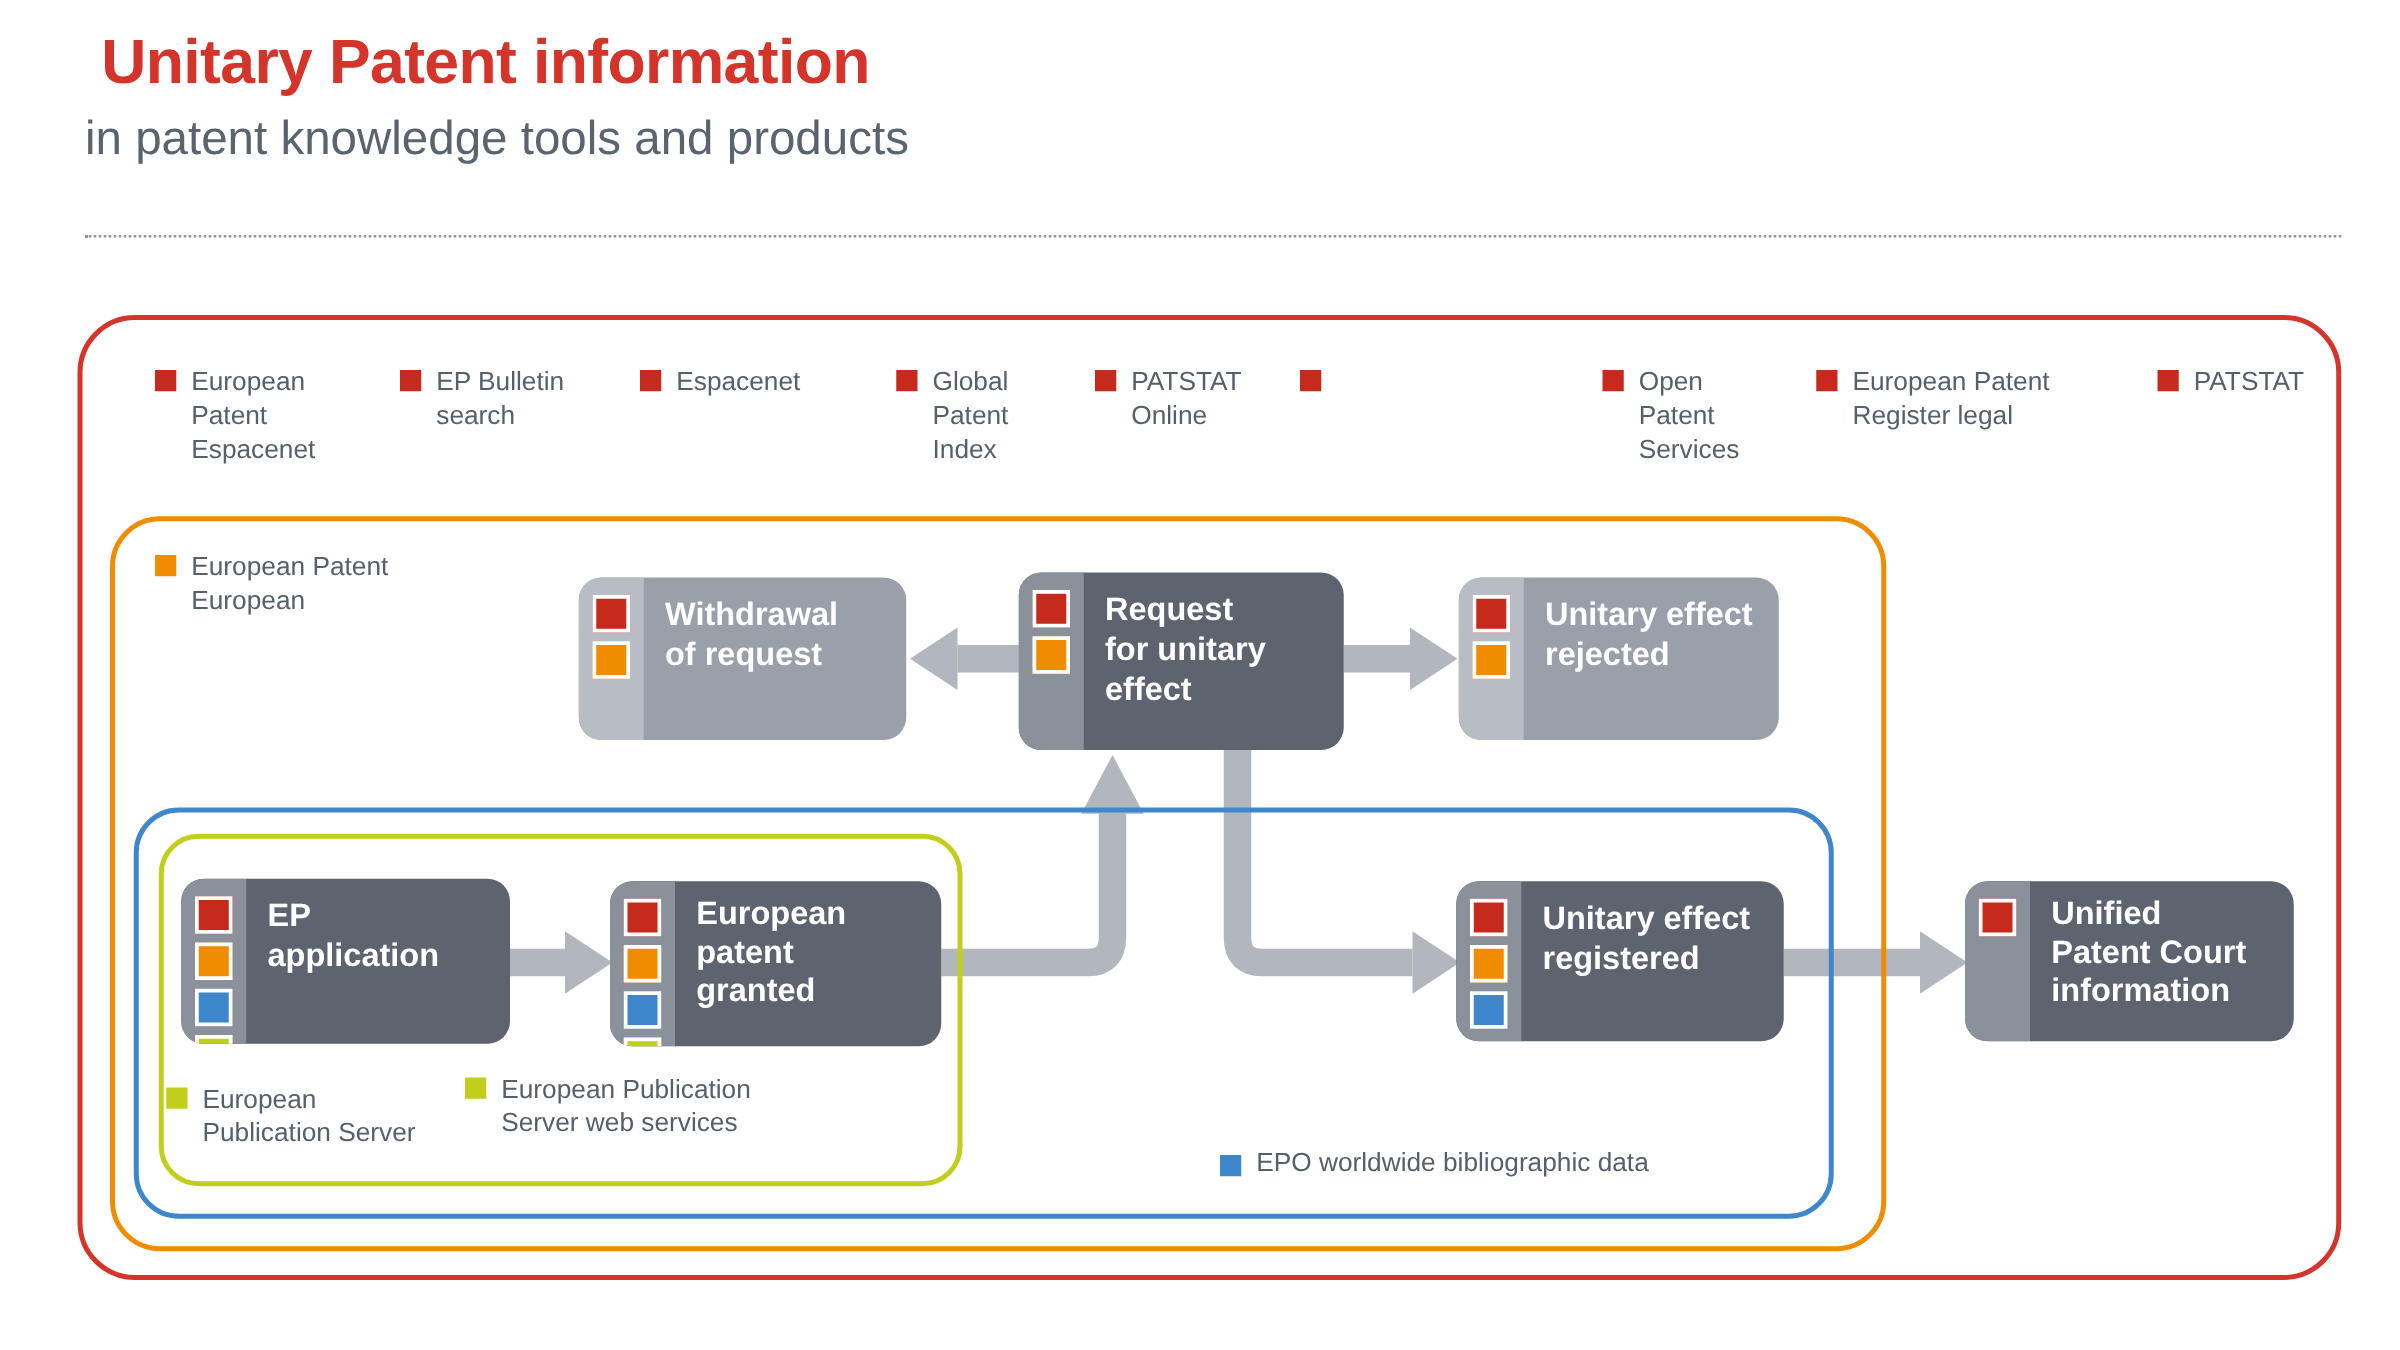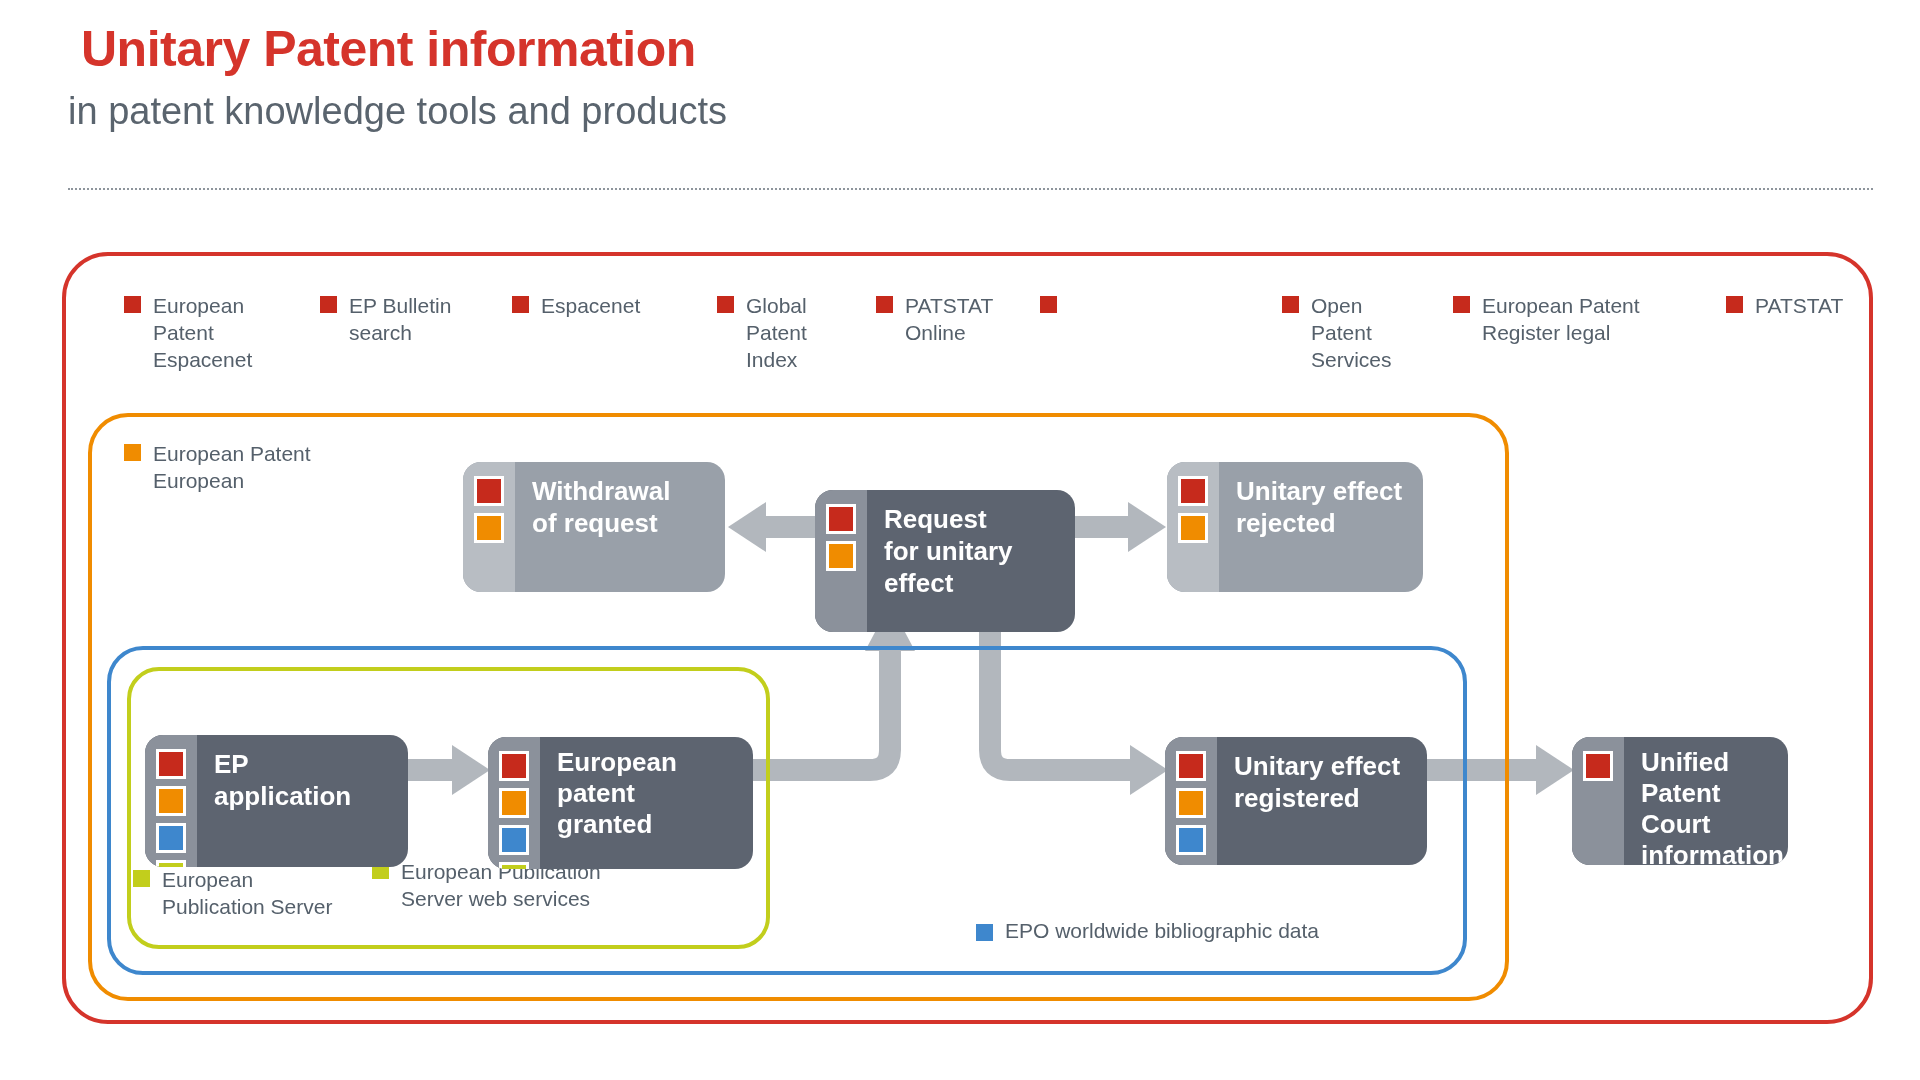--- a/index.html
+++ b/index.html
@@ -19,21 +19,21 @@
   .zone.blue{left:107px;top:646px;width:1352px;height:321px;border-color:var(--blue);border-radius:36px;}
   .zone.yellow{left:127px;top:667px;width:635px;height:274px;border-color:var(--yellow);border-radius:32px;}
 
   .legend{position:absolute;display:flex;gap:12px;z-index:3;}
   .chip-s{width:17px;height:17px;margin-top:4px;flex:none;}
   .legend-text{font-size:21px;color:var(--text-gray);line-height:27px;}
   .legend-text span{display:block;}
   .legend-text.single{line-height:22px;}
 
   .node{position:absolute;border-radius:18px;overflow:hidden;display:flex;z-index:3;}
-  .node.dark{background:var(--node-dark);margin-top:32px;}
+  .node.dark{background:var(--node-dark);}
   .node.dark .strip{background:var(--node-dark-strip);}
   .node.light{background:var(--node-light);}
   .node.light .strip{background:var(--node-light-strip);}
   .strip{width:52px;flex:none;padding-top:14px;display:flex;flex-direction:column;
     align-items:center;gap:7px;}
   .chip{width:24px;height:24px;border:3px solid #fff;flex:none;}
   .c-red{background:var(--icon-red);}
   .c-orange{background:var(--orange);}
   .c-blue{background:var(--blue);}
   .c-yellow{background:var(--yellow);}
@@ -230,21 +230,21 @@
       <span class="chip c-red"></span>
       <span class="chip c-orange"></span>
       <span class="chip c-blue"></span>
     </div>
     <div class="node-label">
       <span>Unitary effect</span>
       <span>registered</span>
     </div>
   </div>
 
-  <div class="node dark" style="left:1572px;top:705px;width:216px;height:128px">
+  <div class="node dark" style="left:1572px;top:705px;width:263px;height:128px">
     <div class="strip">
       <span class="chip c-red"></span>
     </div>
     <div class="node-label" style="padding-top:10px;line-height:31px">
       <span>Unified</span>
       <span>Patent Court</span>
       <span>information</span>
     </div>
   </div>
 

